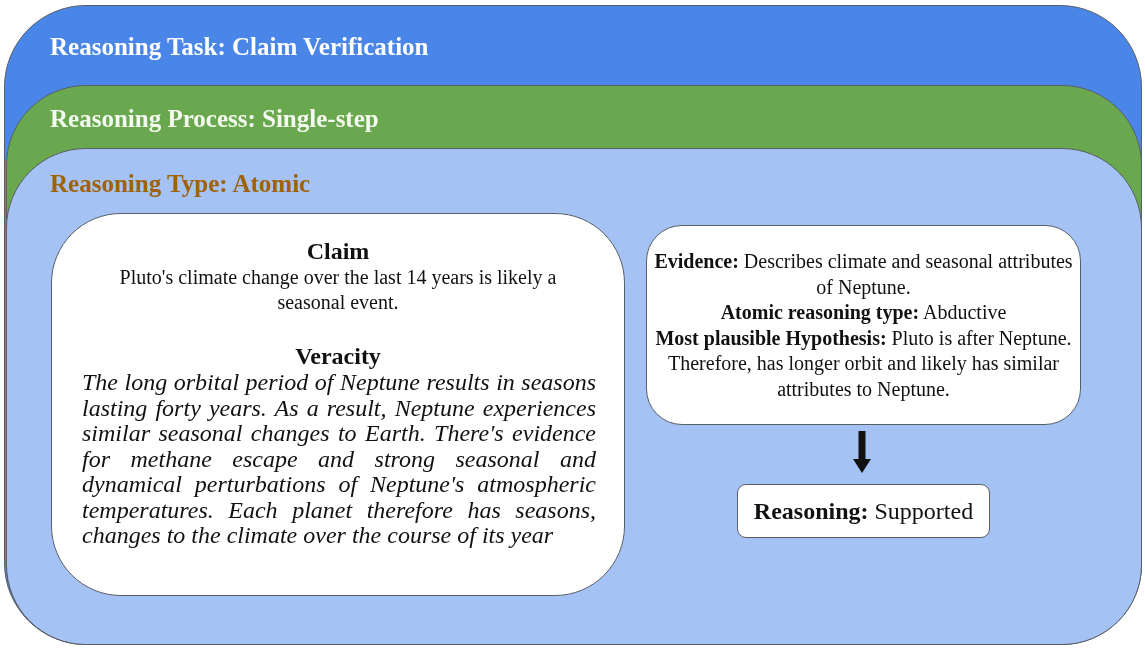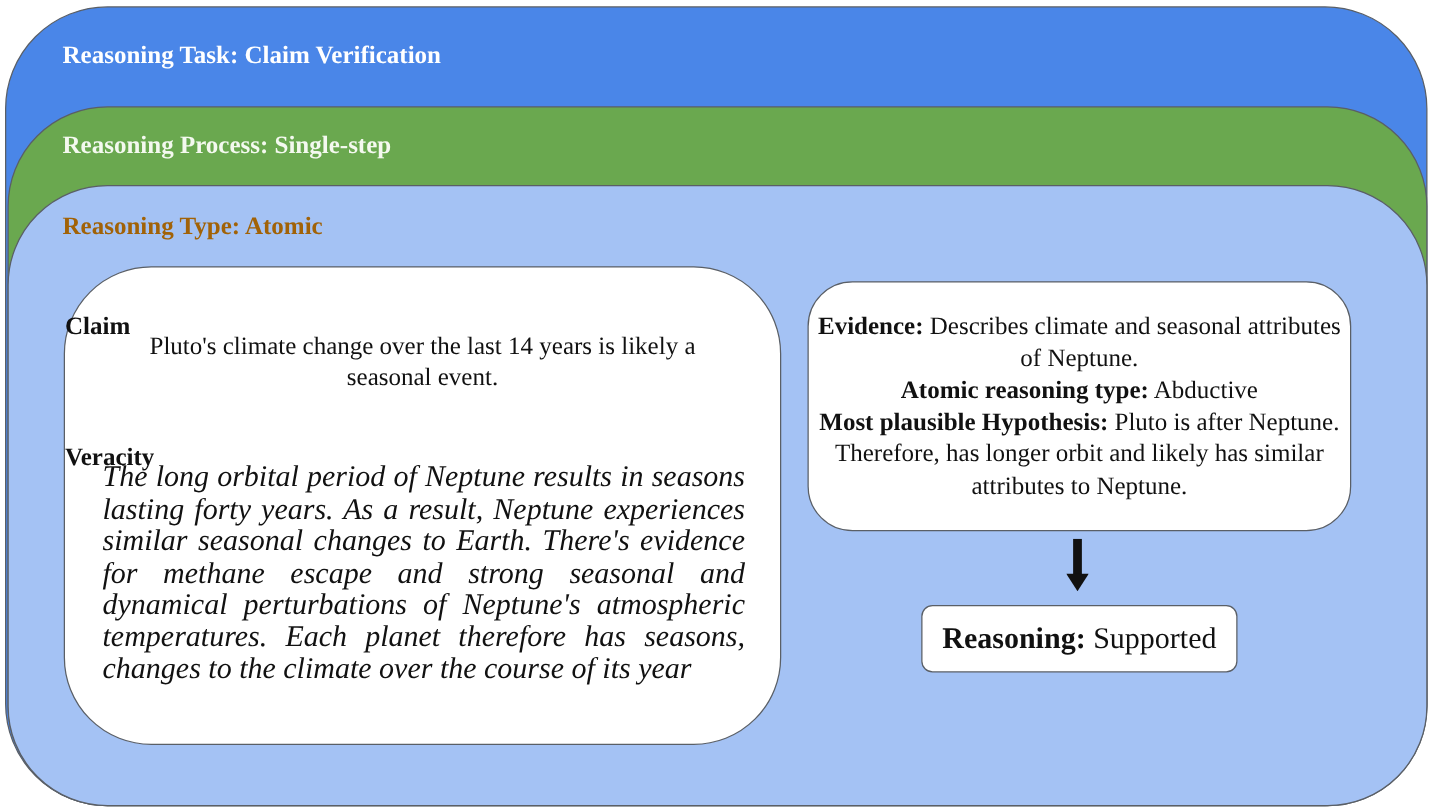--- a/index.html
+++ b/index.html
@@ -2,28 +2,28 @@
 <html><head>
 <meta charset="utf-8">
 <style>
   html, body { margin: 0; padding: 0; background: #ffffff; }
   body { width: 1145px; height: 648px; position: relative; overflow: hidden;
          font-family: "Liberation Serif", "DejaVu Serif", serif; color: #111; }
   .layer { position: absolute; box-sizing: border-box; border: 1.3px solid #5a5f66; }
   .layer-task { left: 4px; top: 5px; width: 1138px; height: 640px; background: #4a86e8; border-radius: 82px; }
   .layer-process { left: 6px; top: 85px; width: 1136px; height: 560px; background: #6aa84f; border-radius: 80px; }
   .layer-type { left: 6px; top: 148px; width: 1136px; height: 497px; background: #a4c2f4; border-radius: 80px; }
-  .layer-title { position: absolute; left: 50px; font-weight: bold; font-size: 20px; color: #ffffff; white-space: nowrap; }
+  .layer-title { position: absolute; left: 50px; font-weight: bold; font-size: 25px; color: #ffffff; white-space: nowrap; }
   .title-task { top: 33px; }
   .title-process { top: 105px; color: #f4f9ef; }
   .title-type { top: 170px; color: #a16207; }
 
   .claim-box { position: absolute; left: 51px; top: 213px; width: 574px; height: 383px; background: #fff;
                border: 1.3px solid #5a5f66; border-radius: 70px; box-sizing: border-box; }
-  .claim-heading { position: absolute; left: 0; right: 0; text-align: left; font-weight: bold; font-size: 20px; margin-top: 12px; }
+  .claim-heading { position: absolute; left: 0; right: 0; text-align: center; font-weight: bold; font-size: 24px; }
   .claim-text { position: absolute; left: 40px; right: 40px; text-align: center; font-size: 20px; line-height: 25px; }
   .evidence-text { position: absolute; left: 30px; width: 514px; text-align: justify; text-align-last: left;
                    font-size: 24px; line-height: 25.5px; font-style: italic; }
 
   .analysis-box { position: absolute; left: 646px; top: 225px; width: 435px; height: 200px; background: #fff;
                   border: 1.3px solid #5a5f66; border-radius: 36px; box-sizing: border-box;
                   text-align: center; font-size: 20px; line-height: 25.5px; padding-top: 23px; }
   .analysis-box p { margin: 0; }
   .arrow { position: absolute; left: 853px; top: 431px; width: 18px; height: 42px; }
   .veracity-box { position: absolute; left: 737px; top: 484px; width: 253px; height: 54px; background: #fff;

